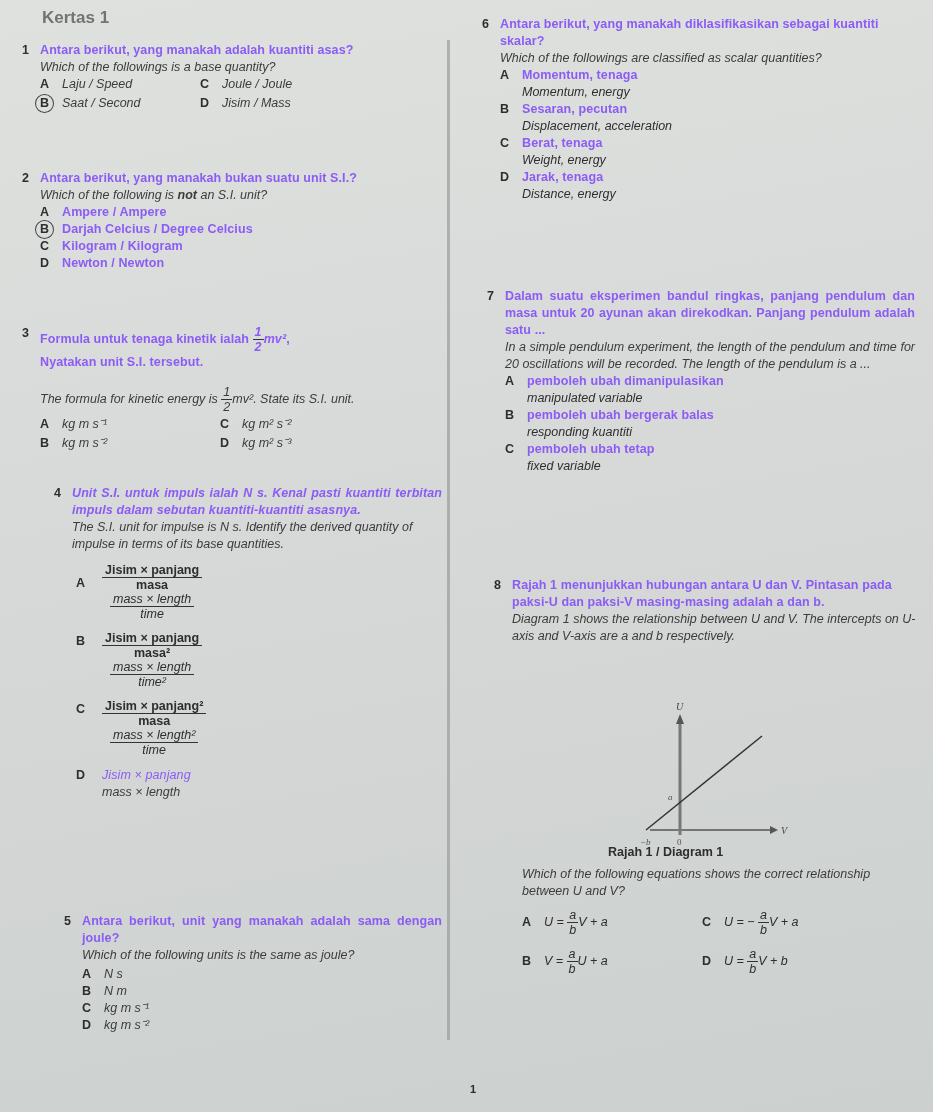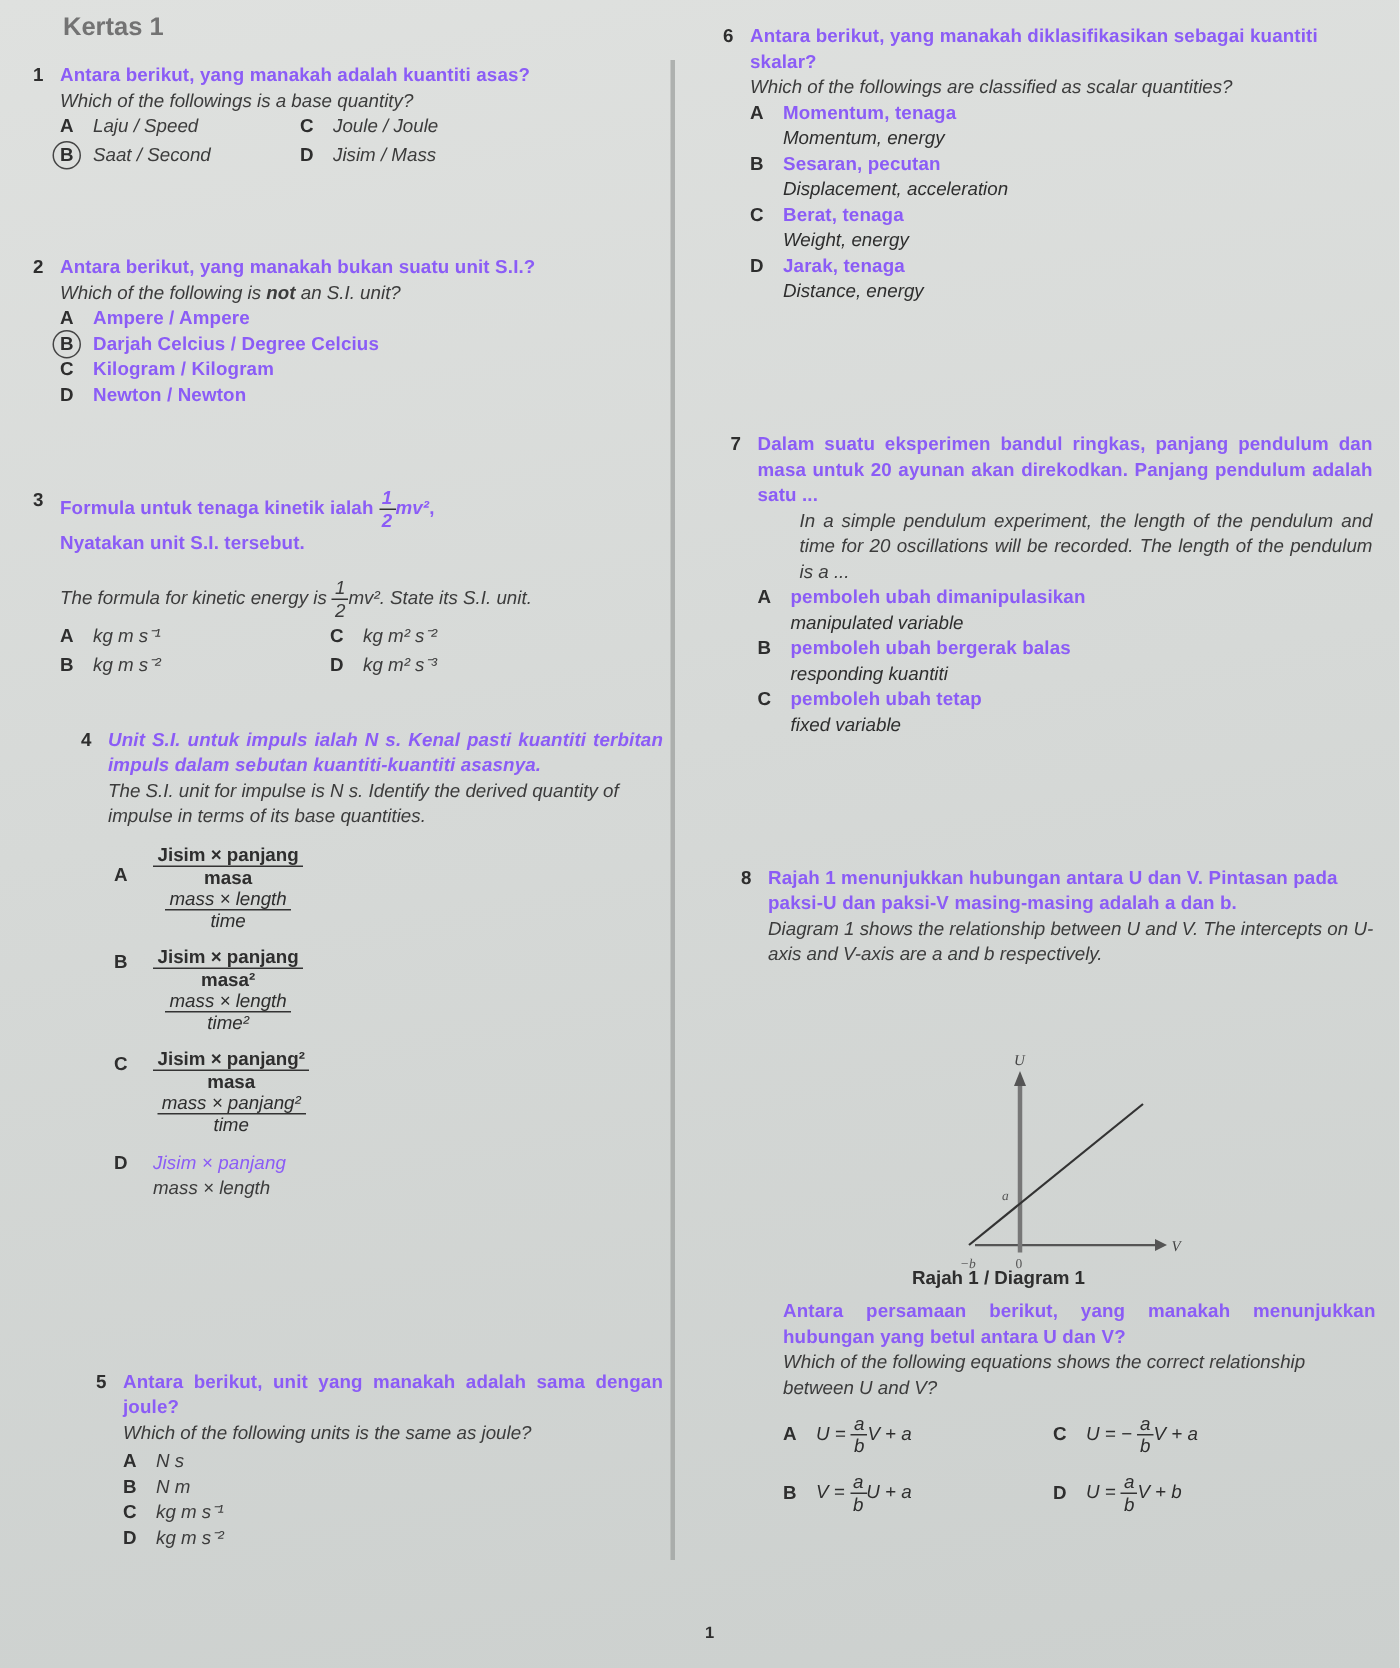--- a/index.html
+++ b/index.html
@@ -121,21 +121,21 @@
     </span>
   </div>
   <div class="opt" style="margin-top:10px; padding-left:30px;">
     <span class="lt" style="left:4px; top:2px;">C</span>
     <span class="stacked">
       <span class="f ms-f">
           <span class="n">Jisim × panjang²</span>
           <span class="d">masa</span>
         </span>
       <span class="f">
-          <span class="n">mass × panjang²</span>
+          <span class="n">mass × length²</span>
           <span class="d">time</span>
         </span>
     </span>
   </div>
   <div class="opt" style="margin-top:10px; padding-left:30px;">
     <span class="lt" style="left:4px;">D</span>
     <div class="ms" style="font-weight:normal; font-style:italic;">Jisim × panjang</div>
     <div class="en">mass × length</div>
   </div>
 </div>
@@ -156,21 +156,21 @@
   <div class="en">Which of the followings are classified as scalar quantities?</div>
   <div class="opt"><span class="lt">A</span><span class="ms">Momentum, tenaga</span><span class="sub">Momentum, energy</span></div>
   <div class="opt"><span class="lt">B</span><span class="ms">Sesaran, pecutan</span><span class="sub">Displacement, acceleration</span></div>
   <div class="opt"><span class="lt">C</span><span class="ms">Berat, tenaga</span><span class="sub">Weight, energy</span></div>
   <div class="opt"><span class="lt">D</span><span class="ms">Jarak, tenaga</span><span class="sub">Distance, energy</span></div>
 </div>
 
 <div class="q" style="left:505px; top:288px; width:410px;">
   <span class="num">7</span>
   <div class="ms" style="text-align:justify;">Dalam suatu eksperimen bandul ringkas, panjang pendulum dan masa untuk 20 ayunan akan direkodkan. Panjang pendulum adalah satu ...</div>
-  <div class="en" style="text-align:justify;margin-left:28px;">In a simple pendulum experiment, the length of the pendulum and time for 20 oscillations will be recorded. The length of the pendulum is a ...</div>
+  <div class="en" style="text-align:justify;">In a simple pendulum experiment, the length of the pendulum and time for 20 oscillations will be recorded. The length of the pendulum is a ...</div>
   <div class="opt"><span class="lt">A</span><span class="ms">pemboleh ubah dimanipulasikan</span><span class="sub">manipulated variable</span></div>
   <div class="opt"><span class="lt">B</span><span class="ms">pemboleh ubah bergerak balas</span><span class="sub">responding kuantiti</span></div>
   <div class="opt"><span class="lt">C</span><span class="ms">pemboleh ubah tetap</span><span class="sub">fixed variable</span></div>
 </div>
 
 <div class="q" style="left:512px; top:577px; width:405px;">
   <span class="num">8</span>
   <div class="ms">Rajah 1 menunjukkan hubungan antara U dan V. Pintasan pada paksi-U dan paksi-V masing-masing adalah a dan b.</div>
   <div class="en">Diagram 1 shows the relationship between U and V. The intercepts on U-axis and V-axis are a and b respectively.</div>
 </div>
@@ -183,21 +183,20 @@
   <line x1="46" y1="130" x2="162" y2="36" stroke="#333" stroke-width="1.5"></line>
   <text x="76" y="10" font-size="10" font-style="italic" fill="#444" font-family="Liberation Serif, serif">U</text>
   <text x="181" y="134" font-size="10" font-style="italic" fill="#444" font-family="Liberation Serif, serif">V</text>
   <text x="68" y="100" font-size="9" font-style="italic" fill="#555" font-family="Liberation Serif, serif">a</text>
   <text x="40" y="145" font-size="9" font-style="italic" fill="#555" font-family="Liberation Serif, serif">−b</text>
   <text x="77" y="145" font-size="9" fill="#555" font-family="Liberation Serif, serif">0</text>
 </svg>
 <div class="diagram-caption">Rajah 1 / Diagram 1</div>
 
 <div class="q" style="left:522px; top:866px; width:395px;">
-  <div class="ms" style="text-align:justify;">Antara persamaan berikut, yang manakah menunjukkan hubungan yang betul antara U dan V?</div>
   <div class="en">Which of the following equations shows the correct relationship between U and V?</div>
   <div class="grid2" style="grid-template-columns: 180px 200px; margin-top:8px; row-gap:10px;">
     <div class="opt"><span class="lt" style="top:6px;">A</span><i>U =</i> <span class="frac">
           <span class="n">a</span>
           <span class="d">b</span>
         </span><i>V + a</i></div>
     <div class="opt"><span class="lt" style="top:6px;">C</span><i>U = −</i> <span class="frac">
           <span class="n">a</span>
           <span class="d">b</span>
         </span><i>V + a</i></div>

